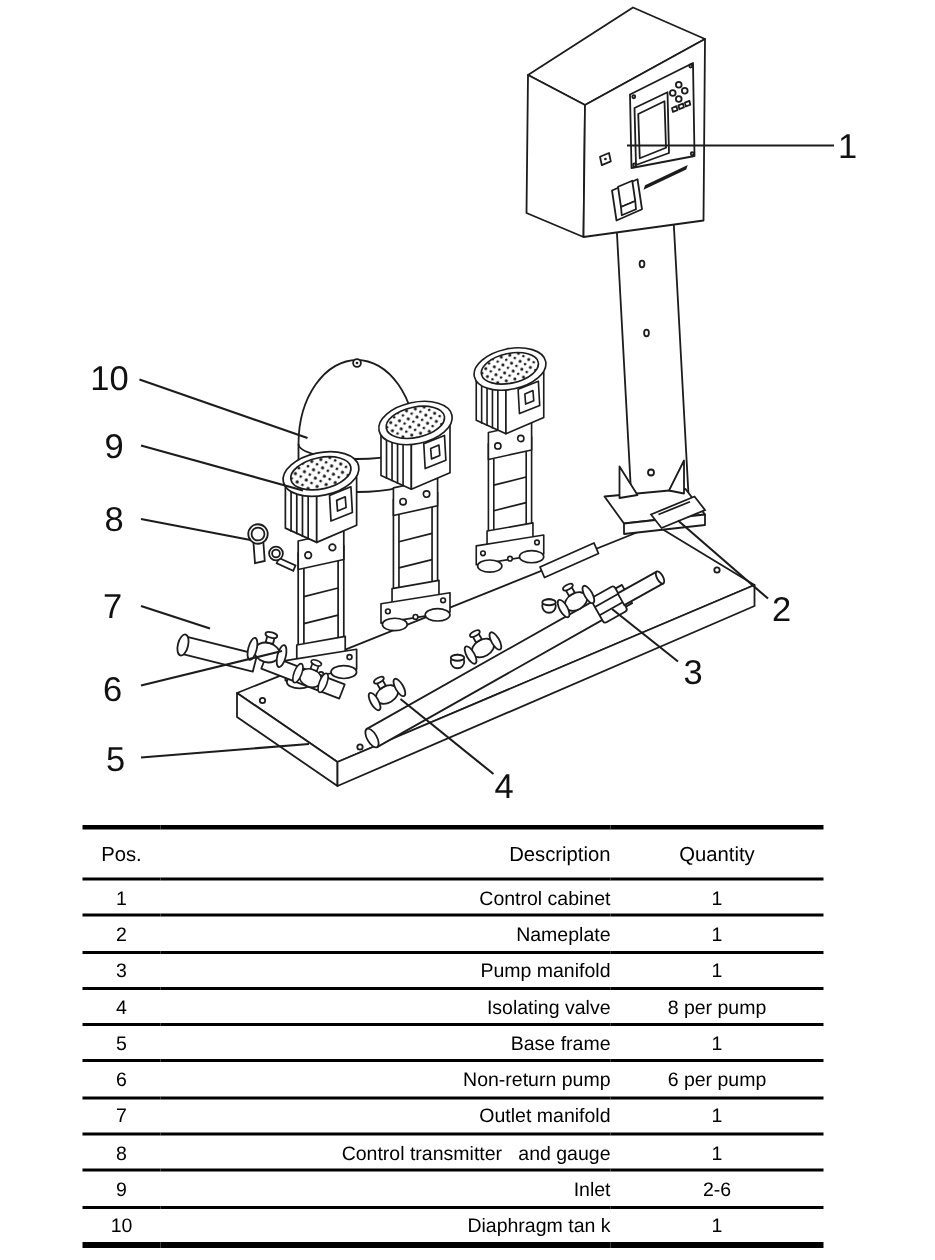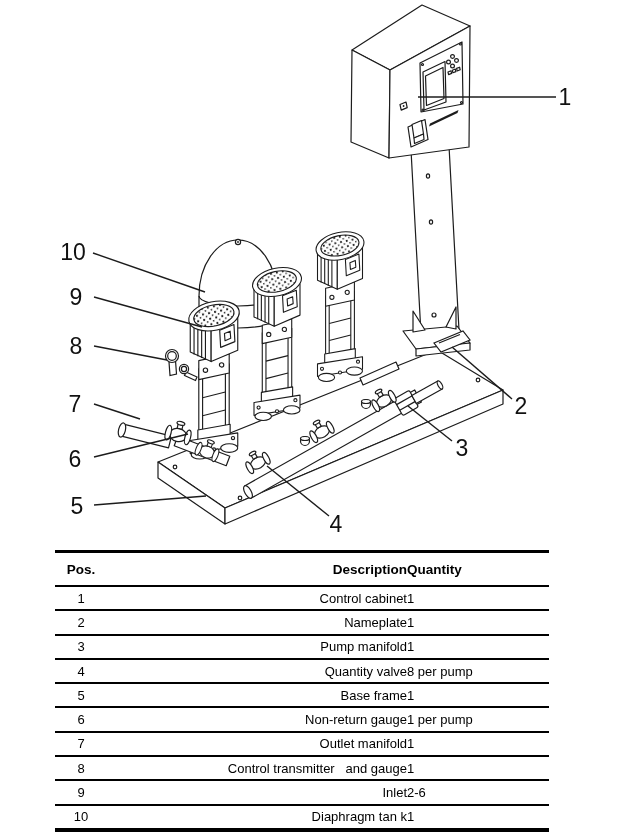--- a/index.html
+++ b/index.html
@@ -3,28 +3,28 @@
 <meta charset="utf-8">
 <style>
   html,body{margin:0;padding:0;background:#fff;}
   .page{position:relative;width:623px;height:840px;background:#ffffff;overflow:hidden;
         font-family:"Liberation Sans","DejaVu Sans",sans-serif;color:#000;}
   .figure-svg{position:absolute;left:0;top:0;}
   .callout{font:23px "Liberation Sans","DejaVu Sans",sans-serif;fill:#111;}
   
   table.parts{position:absolute;left:55px;top:550px;width:494px;border-collapse:collapse;
               border-top:3px solid #000;border-bottom:4px solid #000;table-layout:fixed;}
-  table.parts th{font-size:13.5px;font-weight:bold;height:32px;padding:0;vertical-align:middle;}
+  table.parts th{font-size:13.5px;font-weight:normal;height:32px;padding:0;vertical-align:middle;}
   table.parts td{font-size:13px;height:22.3px;padding:0;vertical-align:middle;border-top:2px solid #000;}
   .col-pos{width:52px;}
   .col-desc{width:300px;}
   .col-qty{width:142px;}
   th.pos,td.pos{text-align:center;}
   th.desc,td.desc{text-align:right;padding-left:18px;white-space:pre-wrap;}
-  th.qty,td.qty{text-align:left;}
+  th.qty,td.qty{text-align:center;}
 </style>
 </head>
 <body>
 
 <div class="page">
 
   <svg class="figure-svg" width="623" height="545" viewBox="0 0 623 545">
     <defs>
       <pattern id="fandots" patternUnits="userSpaceOnUse" width="6.5" height="6">
         <circle cx="2" cy="2" r="1.15" fill="#1c1c1c"></circle>
@@ -257,32 +257,32 @@
         <td class="desc">Nameplate</td>
         <td class="qty">1</td>
       </tr>
       <tr>
         <td class="pos">3</td>
         <td class="desc">Pump manifold</td>
         <td class="qty">1</td>
       </tr>
       <tr>
         <td class="pos">4</td>
-        <td class="desc">Quantity valve</td>
+        <td class="desc">Isolating valve</td>
         <td class="qty">8 per pump</td>
       </tr>
       <tr>
         <td class="pos">5</td>
         <td class="desc">Base frame</td>
         <td class="qty">1</td>
       </tr>
       <tr>
         <td class="pos">6</td>
-        <td class="desc">Non-return gauge</td>
-        <td class="qty">1 per pump</td>
+        <td class="desc">Non-return pump</td>
+        <td class="qty">6 per pump</td>
       </tr>
       <tr>
         <td class="pos">7</td>
         <td class="desc">Outlet manifold</td>
         <td class="qty">1</td>
       </tr>
       <tr>
         <td class="pos">8</td>
         <td class="desc">Control transmitter   and gauge</td>
         <td class="qty">1</td>

